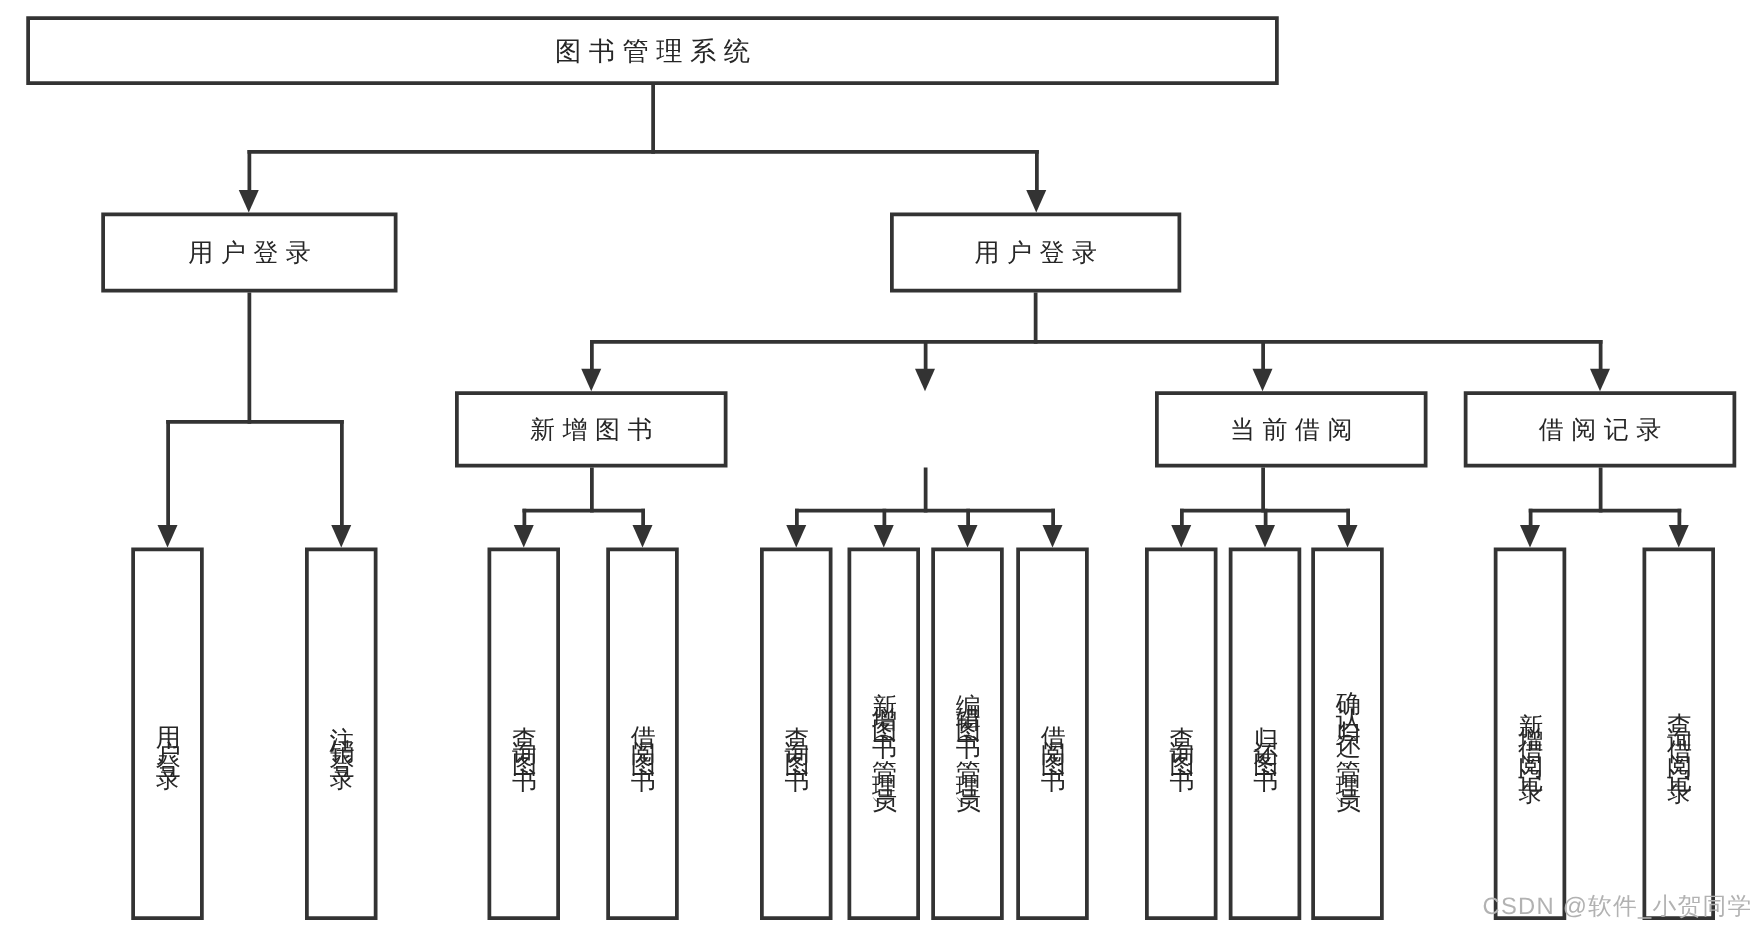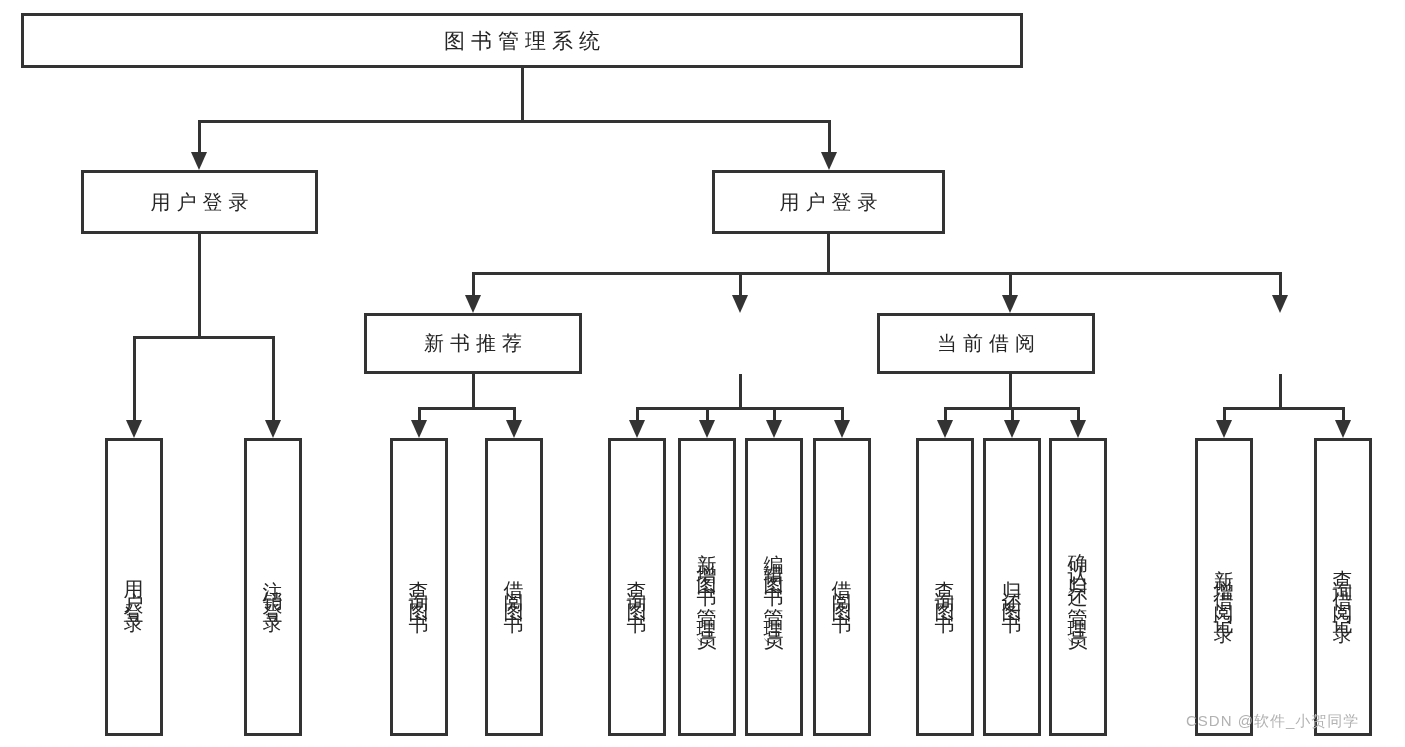--- a/index.html
+++ b/index.html
@@ -24,44 +24,47 @@
     font-size:20px;letter-spacing:11px;line-height:1;
   }
   .hline,.vline{position:absolute;background:#333333;}
   .arrowhead{
     position:absolute;width:0;height:0;
     border-left:8px solid transparent;border-right:8px solid transparent;
     border-top:18px solid #333333;
   }
   .watermark{
     position:absolute;left:1186px;top:712px;
-    font-size:15px;letter-spacing:1px;color:#b2b2b2;white-space:nowrap;
+    font-size:19px;letter-spacing:1px;color:#b2b2b2;white-space:nowrap;
   }
 </style>
 </head>
 <body>
 
 <div id="canvas">
 
   <div class="box h root" style="left:21px;top:13px;width:1002px;height:55px">
     <span class="lbl">图书管理系统</span>
   </div>
 
   <div class="box h" style="left:81px;top:170px;width:237px;height:64px">
     <span class="lbl">用户登录</span>
   </div>
   <div class="box h" style="left:712px;top:170px;width:233px;height:64px">
     <span class="lbl">用户登录</span>
   </div>
 
   <div class="box h" style="left:364px;top:313px;width:218px;height:61px">
-    <span class="lbl">新书推荐</span>
+    <span class="lbl">新增图书</span>
   </div>
-  <div class="box h" style="left:877px;top:313px;width:218px;height:61px">
+  <div class="box h" style="left:924px;top:313px;width:218px;height:61px">
     <span class="lbl">当前借阅</span>
+  </div>
+  <div class="box h" style="left:1171px;top:313px;width:218px;height:61px">
+    <span class="lbl">借阅记录</span>
   </div>
 
   <div class="box v" style="left:105px;top:438px;width:58px;height:298px">
     <span class="lbl">用户登录</span>
   </div>
   <div class="box v" style="left:244px;top:438px;width:58px;height:298px">
     <span class="lbl">注销登录</span>
   </div>
 
   <div class="box v" style="left:390px;top:438px;width:58px;height:298px">

